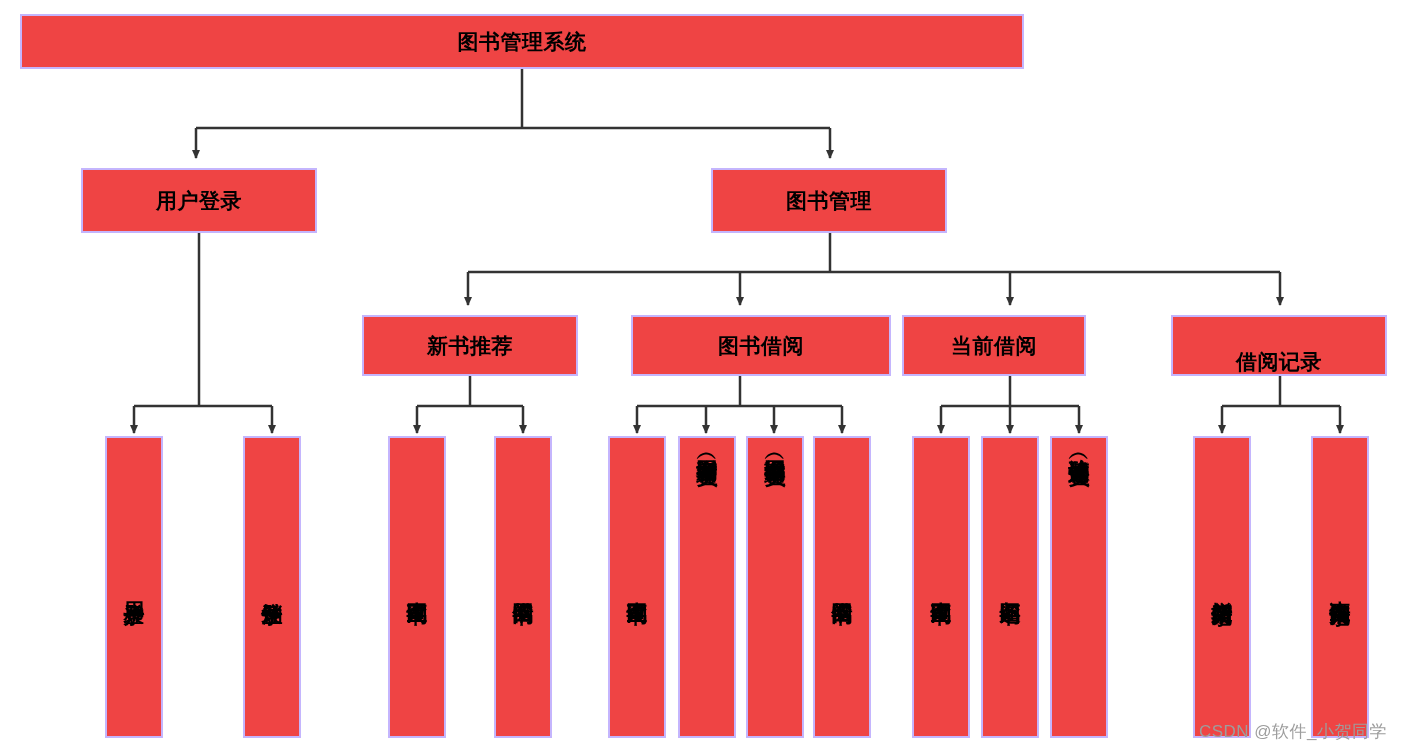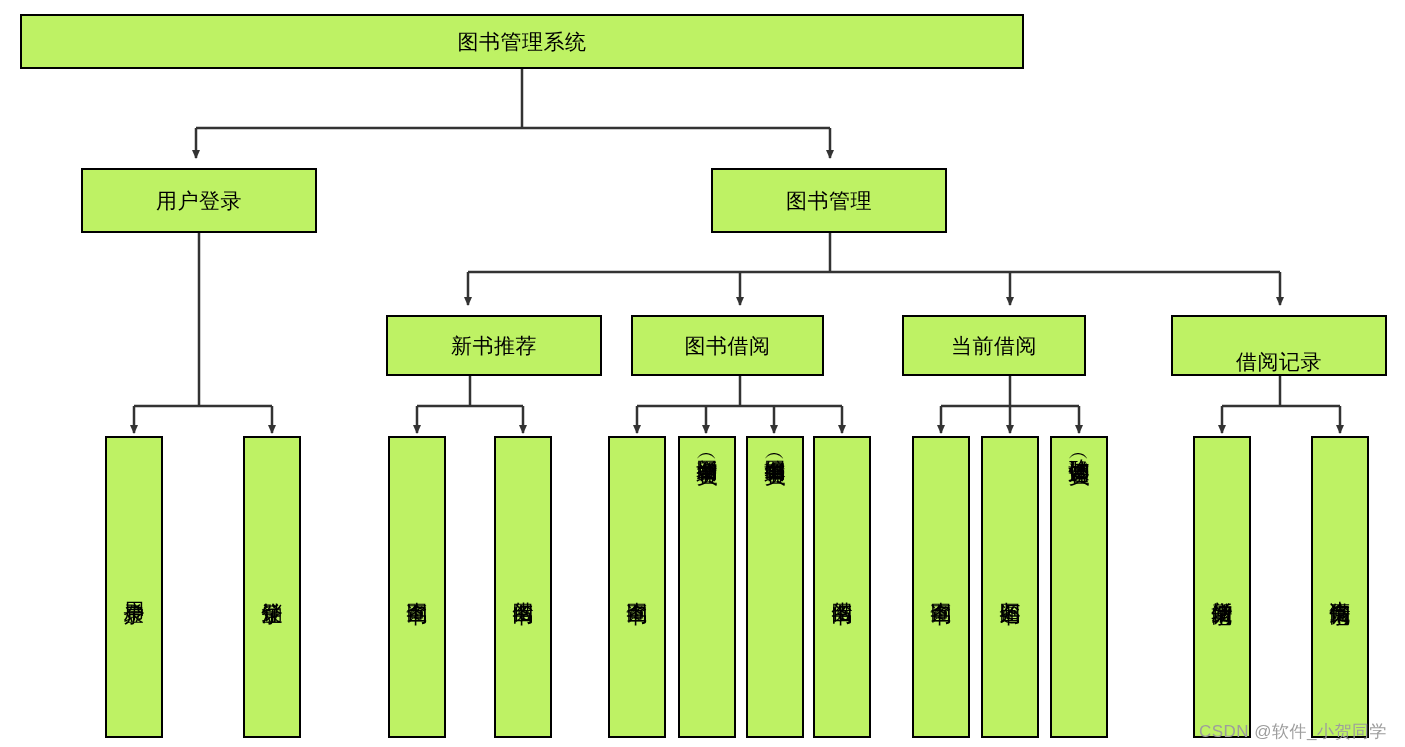--- a/index.html
+++ b/index.html
@@ -13,26 +13,27 @@
   #canvas {
     position: relative;
     width: 1405px;
     height: 747px;
     background: #ffffff;
     overflow: hidden;
   }
   .node {
     position: absolute;
     box-sizing: border-box;
-    border: 2px solid #000000;
-    background: #bef264;
+    border: 2px solid #c4b5fd;
+    background: #ef4444;
     display: flex;
     align-items: center;
     justify-content: center;
     color: #000000;
+    font-weight: bold;
   }
   .node.horiz {
     font-size: 21px;
     line-height: 1.2;
     letter-spacing: 0.5px;
   }
   .node.vert {
     writing-mode: vertical-rl;
     text-orientation: upright;
     font-size: 21px;
@@ -124,24 +125,24 @@
     <span class="label">图书管理系统</span>
   </div>
 
   <div class="node horiz" style="left:81px; top:168px; width:236px; height:65px;">
     <span class="label">用户登录</span>
   </div>
   <div class="node horiz" style="left:711px; top:168px; width:236px; height:65px;">
     <span class="label">图书管理</span>
   </div>
 
-  <div class="node horiz" style="left:362px; top:315px; width:216px; height:61px;margin-left:24px;">
+  <div class="node horiz" style="left:362px; top:315px; width:216px; height:61px;">
     <span class="label">新书推荐</span>
   </div>
-  <div class="node horiz" style="left:631px; top:315px; width:193px; height:61px;">
+  <div class="node horiz" style="left:631px; top:315px; width:260px; height:61px;">
     <span class="label">图书借阅</span>
   </div>
   <div class="node horiz" style="left:902px; top:315px; width:184px; height:61px;">
     <span class="label">当前借阅</span>
   </div>
   <div class="node horiz" style="left:1171px; top:315px; width:216px; height:61px;align-items:flex-end;">
     <span class="label">借阅记录</span>
   </div>
 
   <div class="node vert" style="left:105px; top:436px; width:58px; height:302px;">

